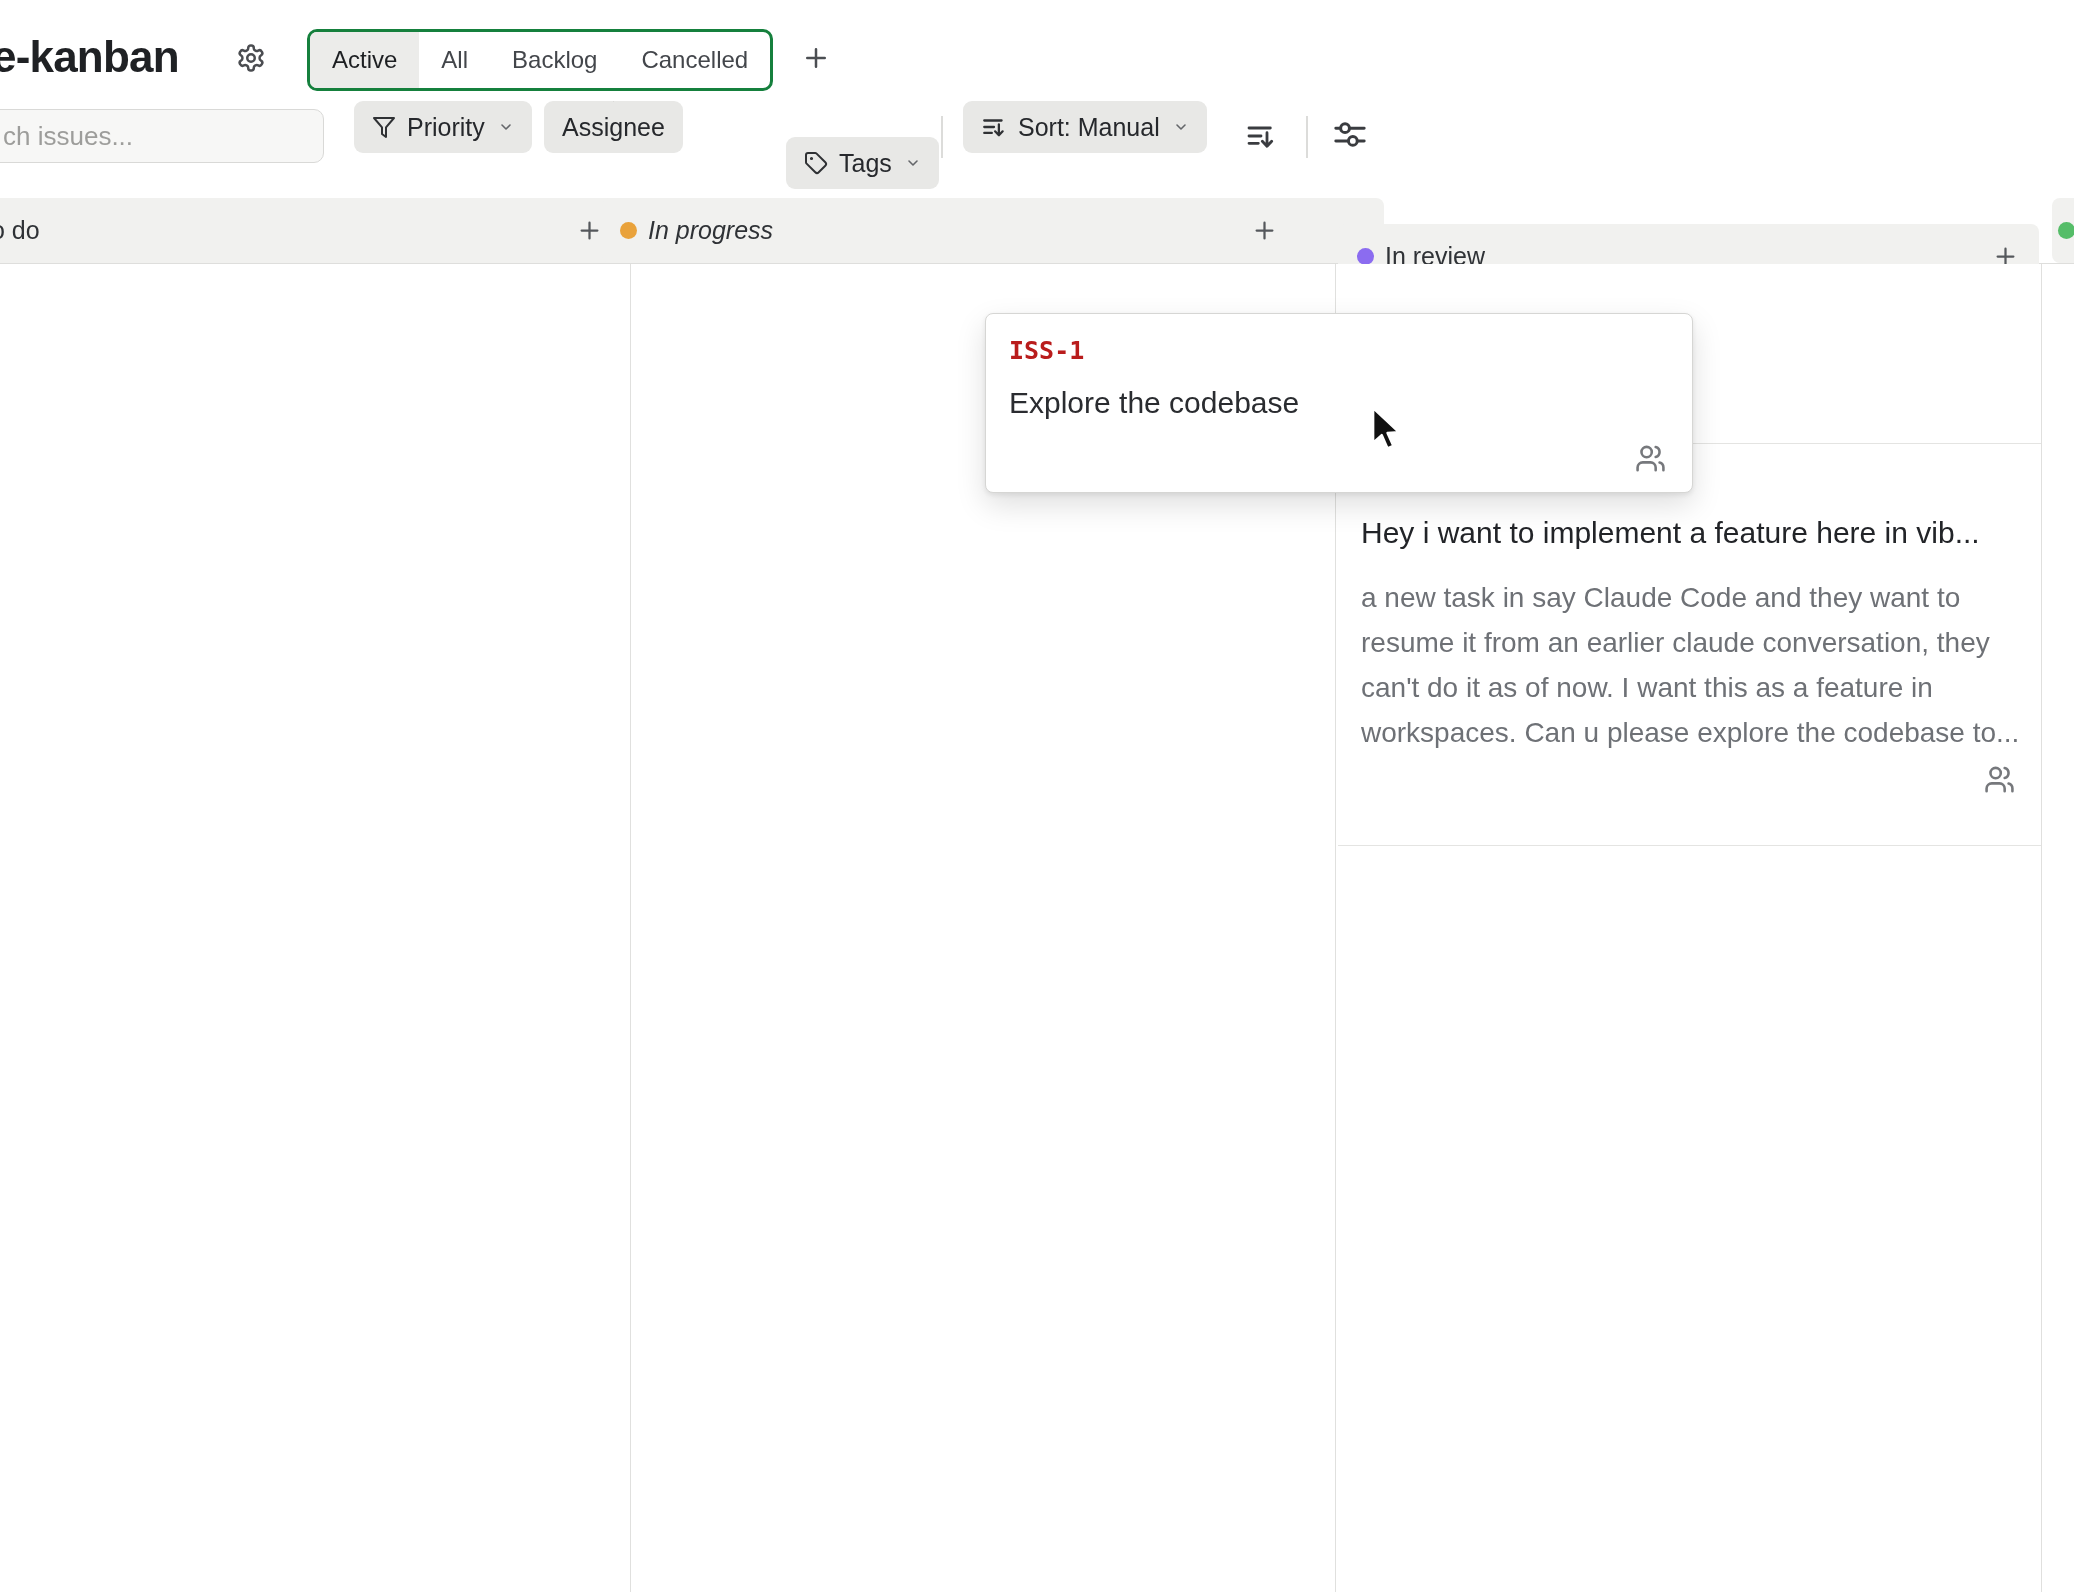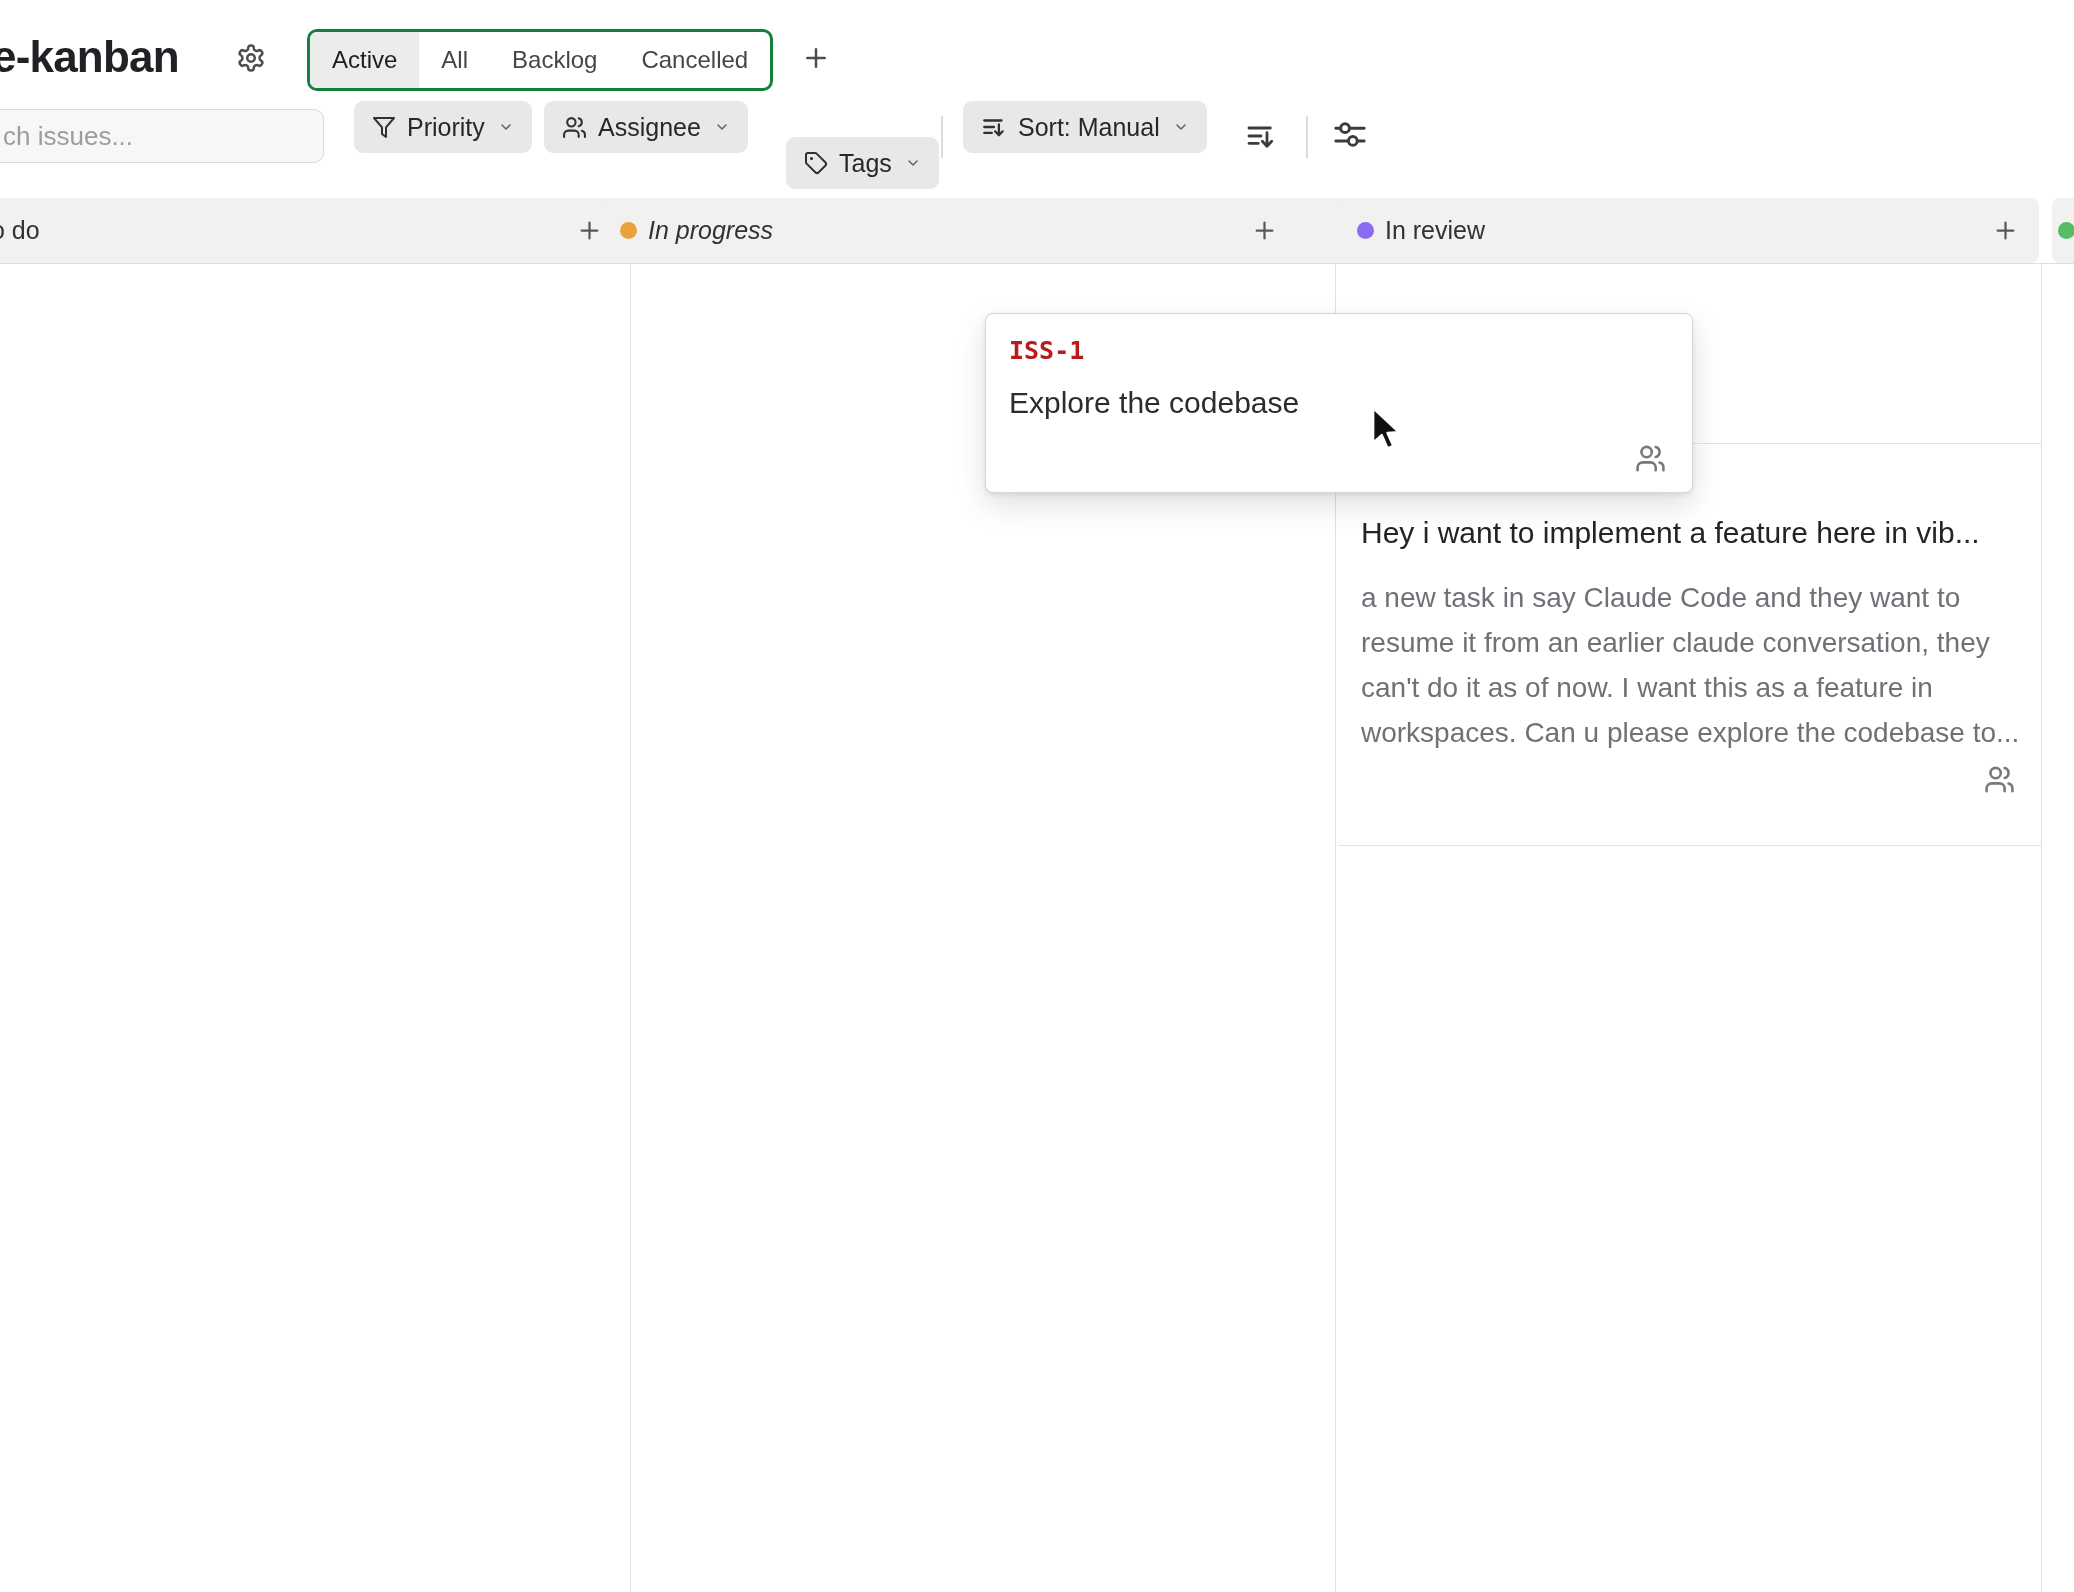--- a/index.html
+++ b/index.html
@@ -146,21 +146,21 @@
   <div class="abs pill" style="left:354px;">
     <svg class="picon" width="24" height="24">
         <use href="#i-funnel"></use>
       </svg>
     <span>Priority</span>
     <svg class="chev" width="16" height="16">
         <use href="#i-chevron"></use>
       </svg>
   </div>
 
-  <div class="abs pill" style="left:544px;">
+  <div class="abs pill" style="left:544px;flex-direction:column;">
     <svg class="picon" width="25" height="25">
         <use href="#i-users"></use>
       </svg>
     <span>Assignee</span>
     <svg class="chev" width="16" height="16">
         <use href="#i-chevron"></use>
       </svg>
   </div>
 
   <div class="abs pill" style="left:786px;margin-top:36px;">
@@ -213,21 +213,21 @@
   <div class="abs colhdr" style="left:602px;width:782px;font-style:italic;">
     <span class="dot" style="left:18px;background:#e9a23b;"></span>
     <span class="clabel" style="left:46px;">In progress</span>
     <button class="colplus" style="left:649px;">
       <svg width="27" height="27">
           <use href="#i-plus"></use>
         </svg>
     </button>
   </div>
 
-  <div class="abs colhdr" style="left:1338px;width:701px;">
+  <div class="abs colhdr" style="left:1338px;width:701px;margin-top:26px;">
     <span class="dot" style="left:19px;background:#8b6cf0;"></span>
     <span class="clabel" style="left:47px;">In review</span>
     <button class="colplus" style="left:654px;">
       <svg width="27" height="27">
           <use href="#i-plus"></use>
         </svg>
     </button>
   </div>
 
   <div class="abs colhdr" style="left:2052px;width:30px;border-radius:8px 0 0 8px;">

